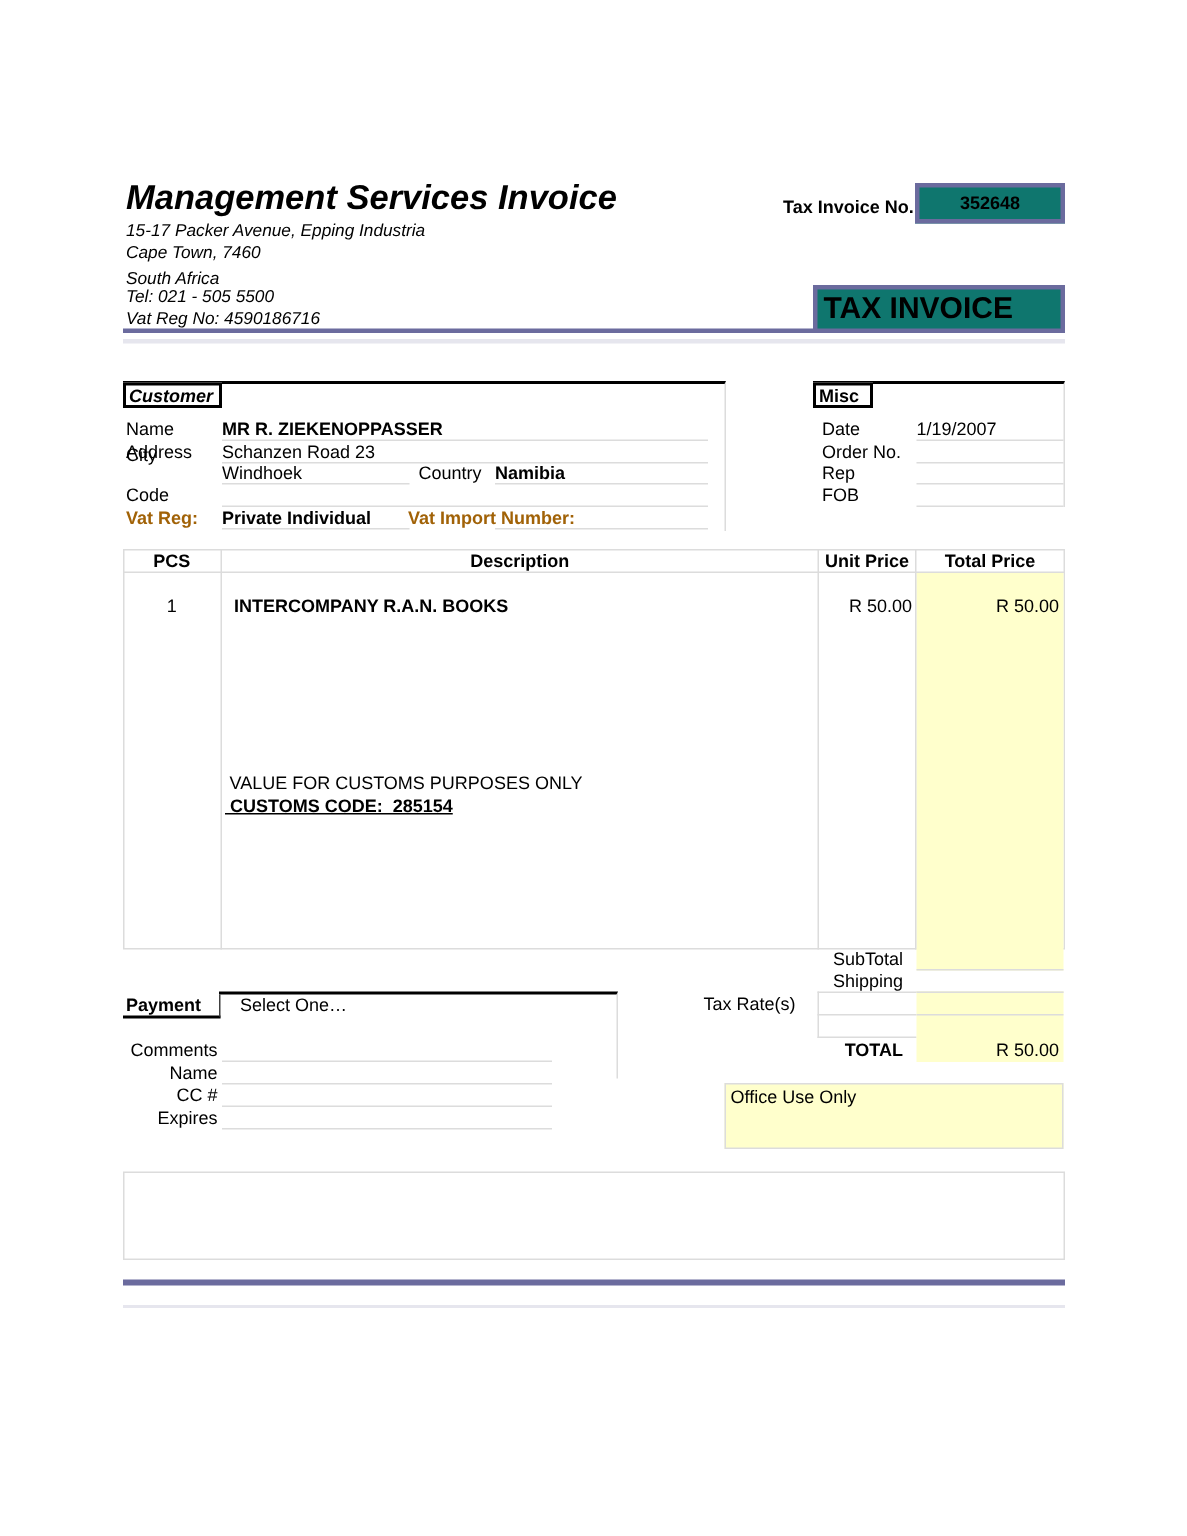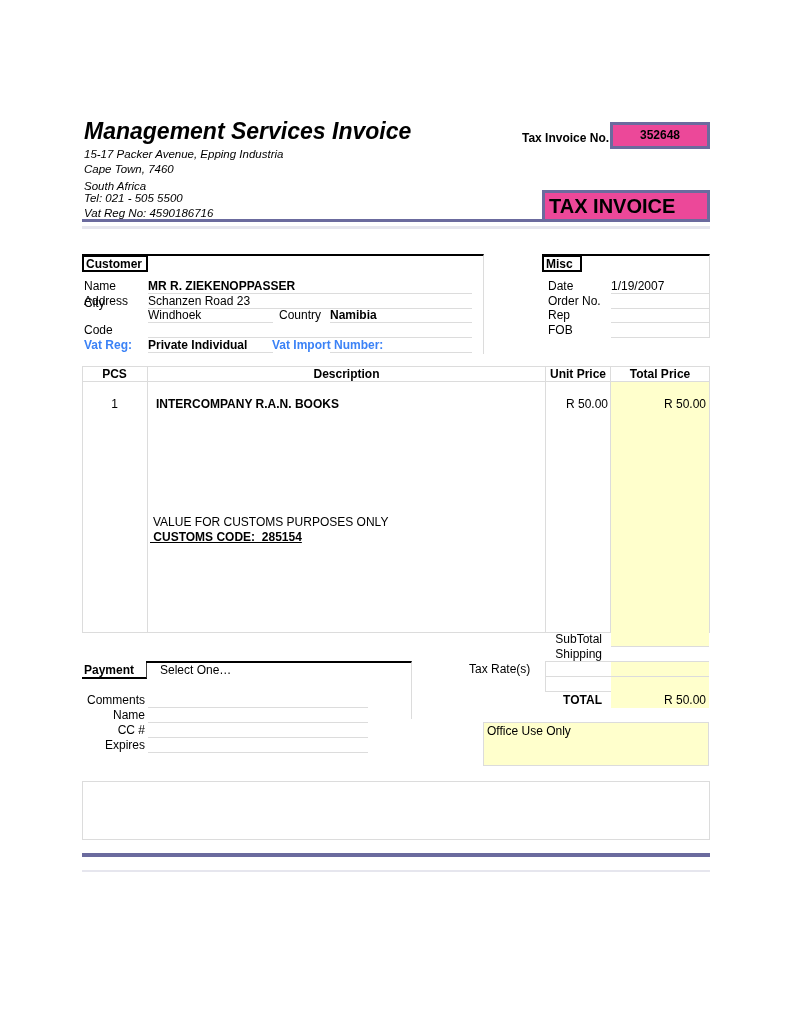--- a/index.html
+++ b/index.html
@@ -3,24 +3,24 @@
 <meta charset="utf-8">
 <style>
   html, body { margin: 0; padding: 0; background: #ffffff; }
   body { width: 791px; height: 1024px; position: relative; overflow: hidden;
          font-family: "Liberation Sans", sans-serif; color: #000; }
   .abs { position: absolute; }
   .title { left: 84px; top: 118px; font-size: 23px; font-weight: bold; font-style: italic; white-space: nowrap; }
   .addr { left: 84px; font-size: 11.5px; font-style: italic; white-space: nowrap; }
   .bar-purple { background: #6b6b9e; }
   .bar-light { background: #e6e6ee; }
-  .box-purple { border: 3px solid #6b6b9e; box-sizing: border-box; background:#ec4899; }
+  .box-purple { border: 3px solid #6b6b9e; box-sizing: border-box; background:#0f766e; }
   .lbl { font-size: 12px; white-space: nowrap; }
   .b { font-weight: bold; }
-  .red { color: #3b82f6; }
+  .red { color: #a16207; }
   .uline { border-bottom: 1px solid #dcdcdc; }
   .grey-border { border: 1px solid #dcdcdc; box-sizing: border-box; }
   .yellow { background: #ffffcc; }
   .section-head { border: 2px solid #000; box-sizing: border-box; font-size: 12px; font-weight: bold; padding: 0 2px; line-height: 14px; background:#fff;}
   .right { text-align: right; }
   .center { text-align: center; }
 </style>
 </head>
 <body>
 
@@ -33,21 +33,21 @@
 
 <div class="abs lbl b" style="left:522px; top:131px;">Tax Invoice No.</div>
 <div class="abs box-purple center" style="left:610px; top:122px; width:100px; height:27px; font-size:12px; font-weight:bold; line-height:21px;">352648</div>
 
 <div class="abs box-purple" style="left:542px; top:190px; width:168px; height:32px; font-size:20px; font-weight:bold; line-height:26px; padding-left:4px;">TAX INVOICE</div>
 
 <div class="abs bar-purple" style="left:82px; top:219px; width:462px; height:3px;"></div>
 <div class="abs bar-light" style="left:82px; top:226px; width:628px; height:3px;"></div>
 
 <div class="abs" style="left:82px; top:254px; width:402px; height:100px; border-top:2px solid #000; border-right:1px solid #dcdcdc; box-sizing:border-box;"></div>
-<div class="abs section-head" style="left:82px; top:255px; width:66px; height:17px;">Customer</div>
+<div class="abs section-head" style="left:82px; top:255px; width:66px; height:17px;font-style:italic;">Customer</div>
 
 <div class="abs lbl" style="left:84px; top:279px;">Name</div>
 <div class="abs lbl b uline" style="left:148px; top:279px; width:324px; height:14px;">MR R. ZIEKENOPPASSER</div>
 <div class="abs lbl" style="left:84px; top:294px;">Address</div>
 <div class="abs lbl uline" style="left:148px; top:294px; width:324px; height:14px;">Schanzen Road 23</div>
 <div class="abs lbl" style="left:84px; top:296px;">City</div>
 <div class="abs lbl uline" style="left:148px; top:308px; width:125px; height:14px;">Windhoek</div>
 <div class="abs lbl" style="left:279px; top:308px;">Country</div>
 <div class="abs lbl b uline" style="left:330px; top:308px; width:142px; height:14px;">Namibia</div>
 <div class="abs lbl" style="left:84px; top:323px;">Code</div>

